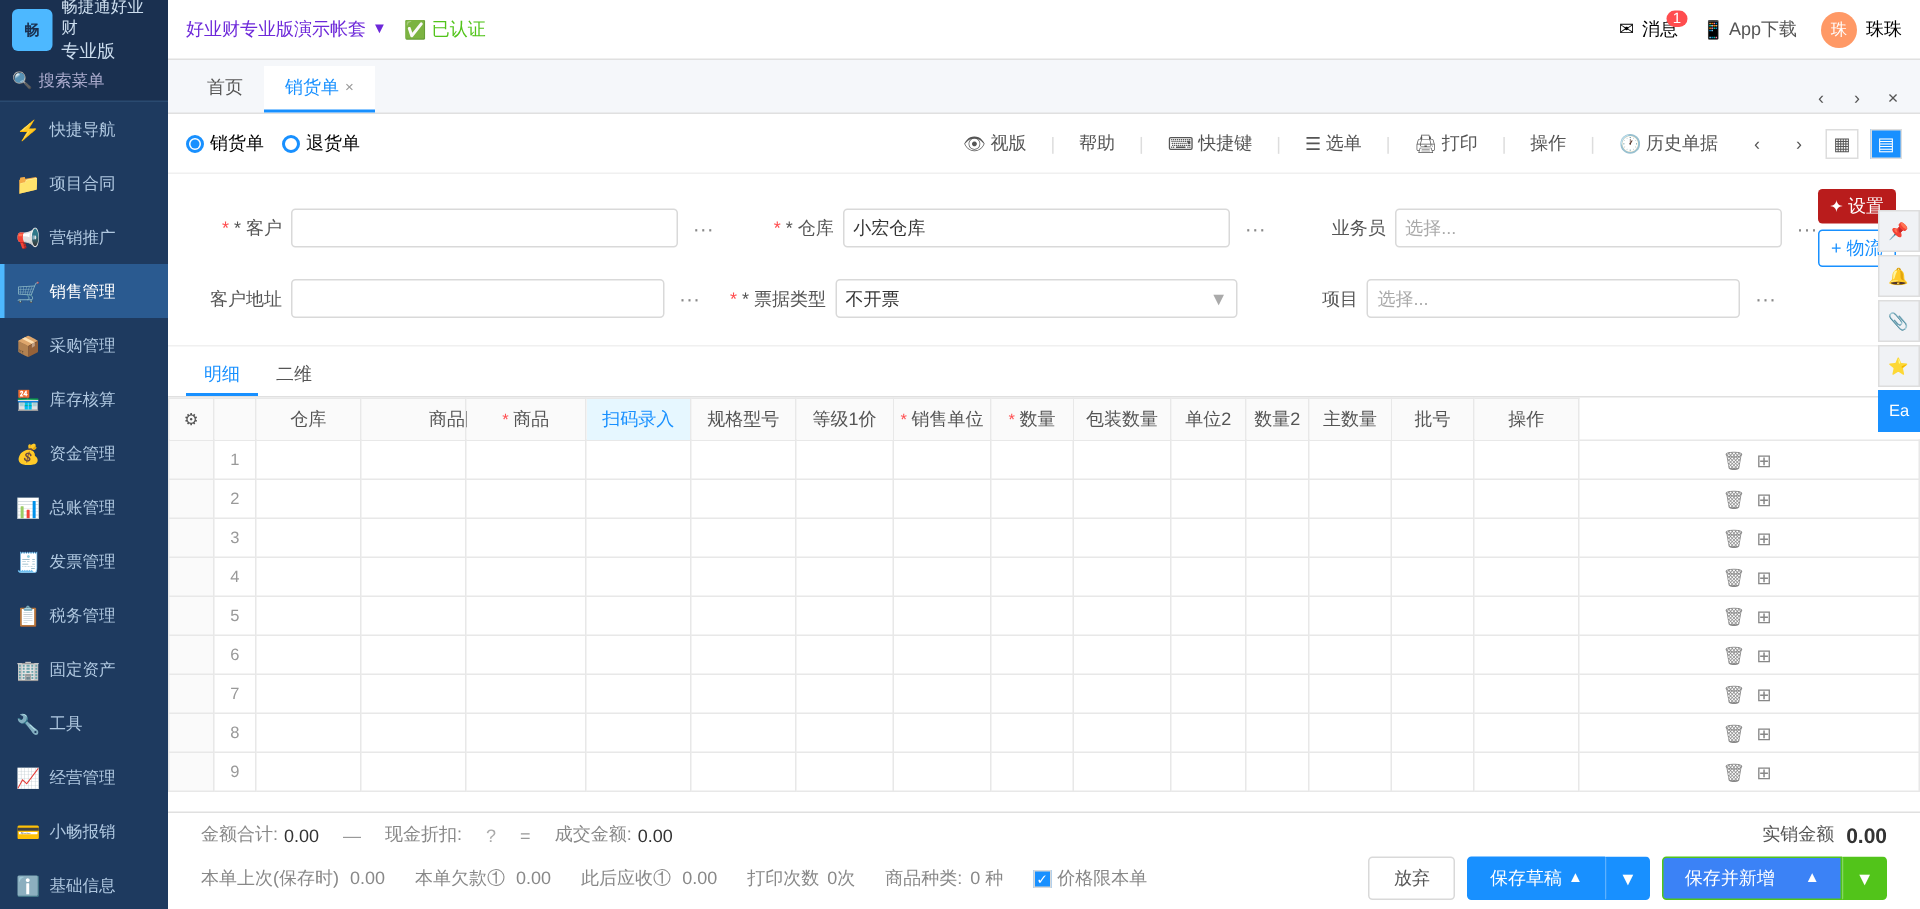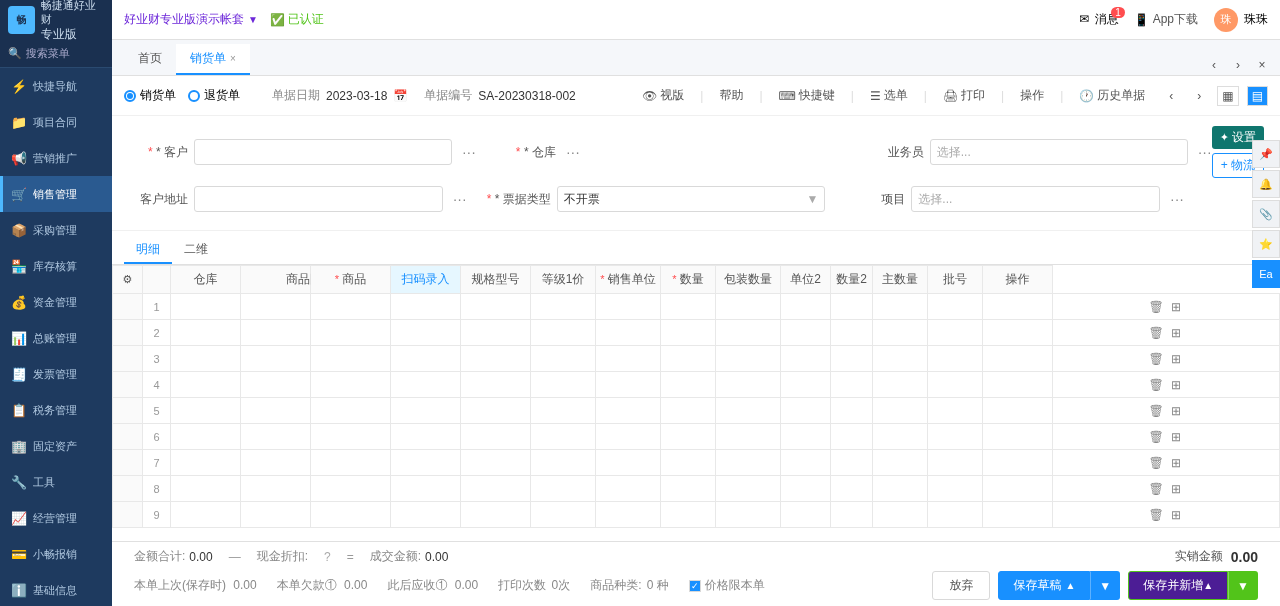--- a/index.html
+++ b/index.html
@@ -85,27 +85,27 @@
     .footer-sum { display: flex; align-items: center; gap: 16px; font-size: 12px; color: #333; }
     .footer-sum-item { display: flex; align-items: center; gap: 4px; }
     .footer-sum-label { color: #888; }
     .footer-sum-value { color: #333; font-weight: 500; }
     .footer-bottom { display: flex; align-items: center; justify-content: space-between; padding-top: 6px; }
     .footer-info { display: flex; gap: 20px; font-size: 11px; color: #888; }
     .footer-actions { display: flex; gap: 8px; }
     .btn-abandon { padding: 5px 16px; border: 1px solid #d9d9d9; background: #fff; border-radius: 3px; cursor: pointer; color: #555; }
     .btn-save-draft { padding: 5px 14px; border: 1px solid #1890ff; background: #1890ff; border-radius: 3px 0 0 3px; cursor: pointer; color: #fff; display: flex; align-items: center; gap: 4px; }
     .btn-save-draft-arrow { padding: 5px 8px; background: #1890ff; border: 1px solid #1890ff; border-left: 1px solid rgba(255,255,255,0.3); border-radius: 0 3px 3px 0; cursor: pointer; color: #fff; }
-    .btn-save-new { padding: 5px 14px; border: 1px solid #52c41a; background: #4c1d95; border-radius: 3px 0 0 3px; cursor: pointer; color: #fff; display: flex; align-items: center; gap: 0; }
+    .btn-save-new { padding: 5px 14px; border: 1px solid #52c41a; background: #3b82f6; border-radius: 3px 0 0 3px; cursor: pointer; color: #fff; display: flex; align-items: center; gap: 20px; }
     .btn-save-new-arrow { padding: 5px 8px; background: #52c41a; border: 1px solid #52c41a; border-left: 1px solid rgba(255,255,255,0.3); border-radius: 0 3px 3px 0; cursor: pointer; color: #fff; }
     .help-icon { color: #aaa; cursor: pointer; }
     .checkbox-label { display: flex; align-items: center; gap: 4px; }
     .checkbox { width: 12px; height: 12px; border: 1px solid #d9d9d9; background: #1890ff; display: flex; align-items: center; justify-content: center; }
     .checkbox-check { color: #fff; font-size: 9px; }
-    .blue-btn { background: #0f766e; color: #fff; border: none; padding: 3px 8px; border-radius: 3px; cursor: pointer; font-size: 11px; }
+    .blue-btn { background: #b91c1c; color: #fff; border: none; padding: 3px 8px; border-radius: 3px; cursor: pointer; font-size: 11px; }
   </style>
 </head>
 <body>
 
 <div class="sidebar">
   <div class="sidebar-logo">
     <div class="sidebar-logo-icon">畅</div>
     <div class="sidebar-logo-text">畅捷通好业财<br><span>专业版</span></div>
   </div>
   <div class="sidebar-search">
@@ -223,31 +223,20 @@
     <div class="form-header">
       <div class="radio-group">
         <label class="radio-label">
           <div class="radio-dot checked"></div>
           <span>销货单</span>
         </label>
         <label class="radio-label">
           <div class="radio-dot"></div>
           <span>退货单</span>
         </label>
-      </div>
-      <div class="form-meta">
-        <div class="form-meta-item">
-          <span class="form-meta-label">单据日期</span>
-          <span class="form-meta-value">2023-03-18</span>
-          <span style="cursor:pointer;color:#aaa;">📅</span>
-        </div>
-        <div class="form-meta-item">
-          <span class="form-meta-label">单据编号</span>
-          <span class="form-meta-value">SA-20230318-002</span>
-        </div>
       </div>
       <div class="toolbar-btns">
         <button class="toolbar-btn">
           <span>👁</span>
           <span>视版</span>
         </button>
         <span style="color:#ddd;">|</span>
         <button class="toolbar-btn">
           <span>帮助</span>
         </button>
@@ -285,20 +274,23 @@
     <div class="form-fields">
       <div class="form-row">
         <div class="form-field" style="flex:2;">
           <span class="form-field-label required">* 客户</span>
           <div class="form-field-input" style="flex:1;"></div>
           <span class="field-dots">···</span>
         </div>
         <div style="width:20px;"></div>
         <div class="form-field" style="flex:2;">
           <span class="form-field-label required">* 仓库</span>
+          <div class="form-field-input">
+            <span>小宏仓库</span>
+          </div>
           <span class="field-dots">···</span>
         </div>
         <div style="width:20px;"></div>
         <div class="form-field" style="flex:2;">
           <span class="form-field-label">业务员</span>
           <div class="form-field-input placeholder">
             <span>选择...</span>
           </div>
           <span class="field-dots">···</span>
         </div>

